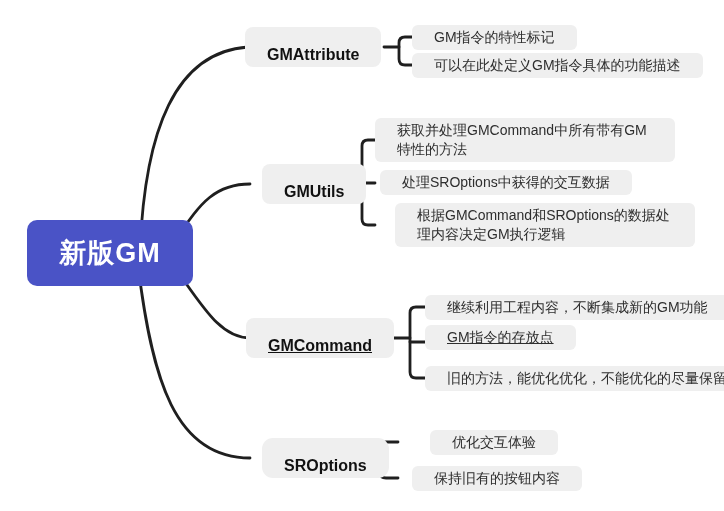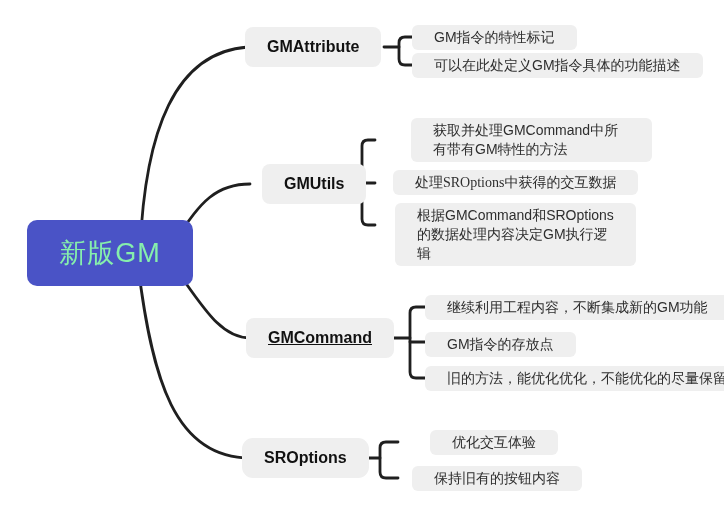--- a/index.html
+++ b/index.html
@@ -12,35 +12,35 @@
   html,body{margin:0;padding:0;}
   body{
     width:724px;height:511px;position:relative;background:#ffffff;
     font-family:"Liberation Sans","DejaVu Sans",sans-serif;overflow:hidden;
   }
   svg.links{position:absolute;left:0;top:0;z-index:0;}
   svg.links path{fill:none;stroke:var(--line);stroke-width:2.8;stroke-linecap:round;}
   .node{position:absolute;box-sizing:border-box;z-index:1;}
   .root{
     left:27px;top:220px;width:166px;height:66px;
-    background:var(--root-fill);color:#86efac;border-radius:10px;
-    font-size:27px;font-weight:normal;
+    background:var(--root-fill);color:#ffffff;border-radius:10px;
+    font-size:27px;font-weight:bold;
     display:flex;align-items:center;justify-content:center;
     letter-spacing:1px;
   }
   .branch{
     background:var(--node-fill);border-radius:8px;height:40px;line-height:40px;
-    padding:0 22px;font-size:16px;font-weight:bold;color:var(--branch-text);
+    padding:8px 22px;font-size:16px;font-weight:bold;color:var(--branch-text);
     white-space:nowrap;
   }
   .leaf{
     background:var(--node-fill);border-radius:6px;padding:3px 22px;
     font-size:14px;line-height:19px;color:var(--leaf-text);white-space:nowrap;
   }
-  .leaf.wrap{white-space:normal;width:241px;margin-left:36px;}
+  .leaf.wrap{white-space:normal;width:300px;}
 </style>
 </head>
 <body>
 
 <div class="canvas">
 
   <svg class="links" width="724" height="511" aria-hidden="true">
 
     <path d="M 140 250 C 145 130, 175 52, 248 47"></path>
     <path d="M 175 242 C 200 200, 218 184, 250 184"></path>
@@ -60,29 +60,29 @@
 
     <path d="M 362 458 H 380"></path>
     <path d="M 398 442 H 386 Q 380 442 380 448 V 472 Q 380 478 386 478 H 398"></path>
   </svg>
 
   <div class="node root">新版GM</div>
 
   <div class="node branch" style="left:245px;top:27px;">GMAttribute</div>
   <div class="node branch" style="left:246px;top:164px;margin-left:16px;">GMUtils</div>
   <div class="node branch" style="left:246px;top:318px;text-decoration:underline;">GMCommand</div>
-  <div class="node branch" style="left:242px;top:438px;border-radius:11px;">SROptions</div>
+  <div class="node branch" style="left:262px;top:438px;border-radius:11px;">SROptions</div>
 
   <div class="node leaf" style="left:412px;top:25px;">GM指令的特性标记</div>
   <div class="node leaf" style="left:412px;top:53px;">可以在此处定义GM指令具体的功能描述</div>
 
   <div class="node leaf wrap" style="left:375px;top:118px;">获取并处理GMCommand中所有带有GM特性的方法</div>
-  <div class="node leaf" style="left:393px;top:170px;font-family:Liberation Serif, serif;">处理SROptions中获得的交互数据</div>
-  <div class="node leaf wrap" style="left:359px;top:203px;">根据GMCommand和SROptions的数据处理内容决定GM执行逻辑</div>
+  <div class="node leaf" style="left:380px;top:170px;">处理SROptions中获得的交互数据</div>
+  <div class="node leaf wrap" style="left:395px;top:203px;">根据GMCommand和SROptions的数据处理内容决定GM执行逻辑</div>
 
   <div class="node leaf" style="left:425px;top:295px;">继续利用工程内容，不断集成新的GM功能</div>
-  <div class="node leaf" style="left:425px;top:332px;">GM指令的存放点</div>
+  <div class="node leaf" style="left:425px;top:325px;text-decoration:underline;">GM指令的存放点</div>
   <div class="node leaf" style="left:425px;top:366px;">旧的方法，能优化优化，不能优化的尽量保留</div>
 
   <div class="node leaf" style="left:398px;top:430px;margin-left:32px;">优化交互体验</div>
   <div class="node leaf" style="left:412px;top:466px;">保持旧有的按钮内容</div>
 
 </div>
 
 </body></html>

